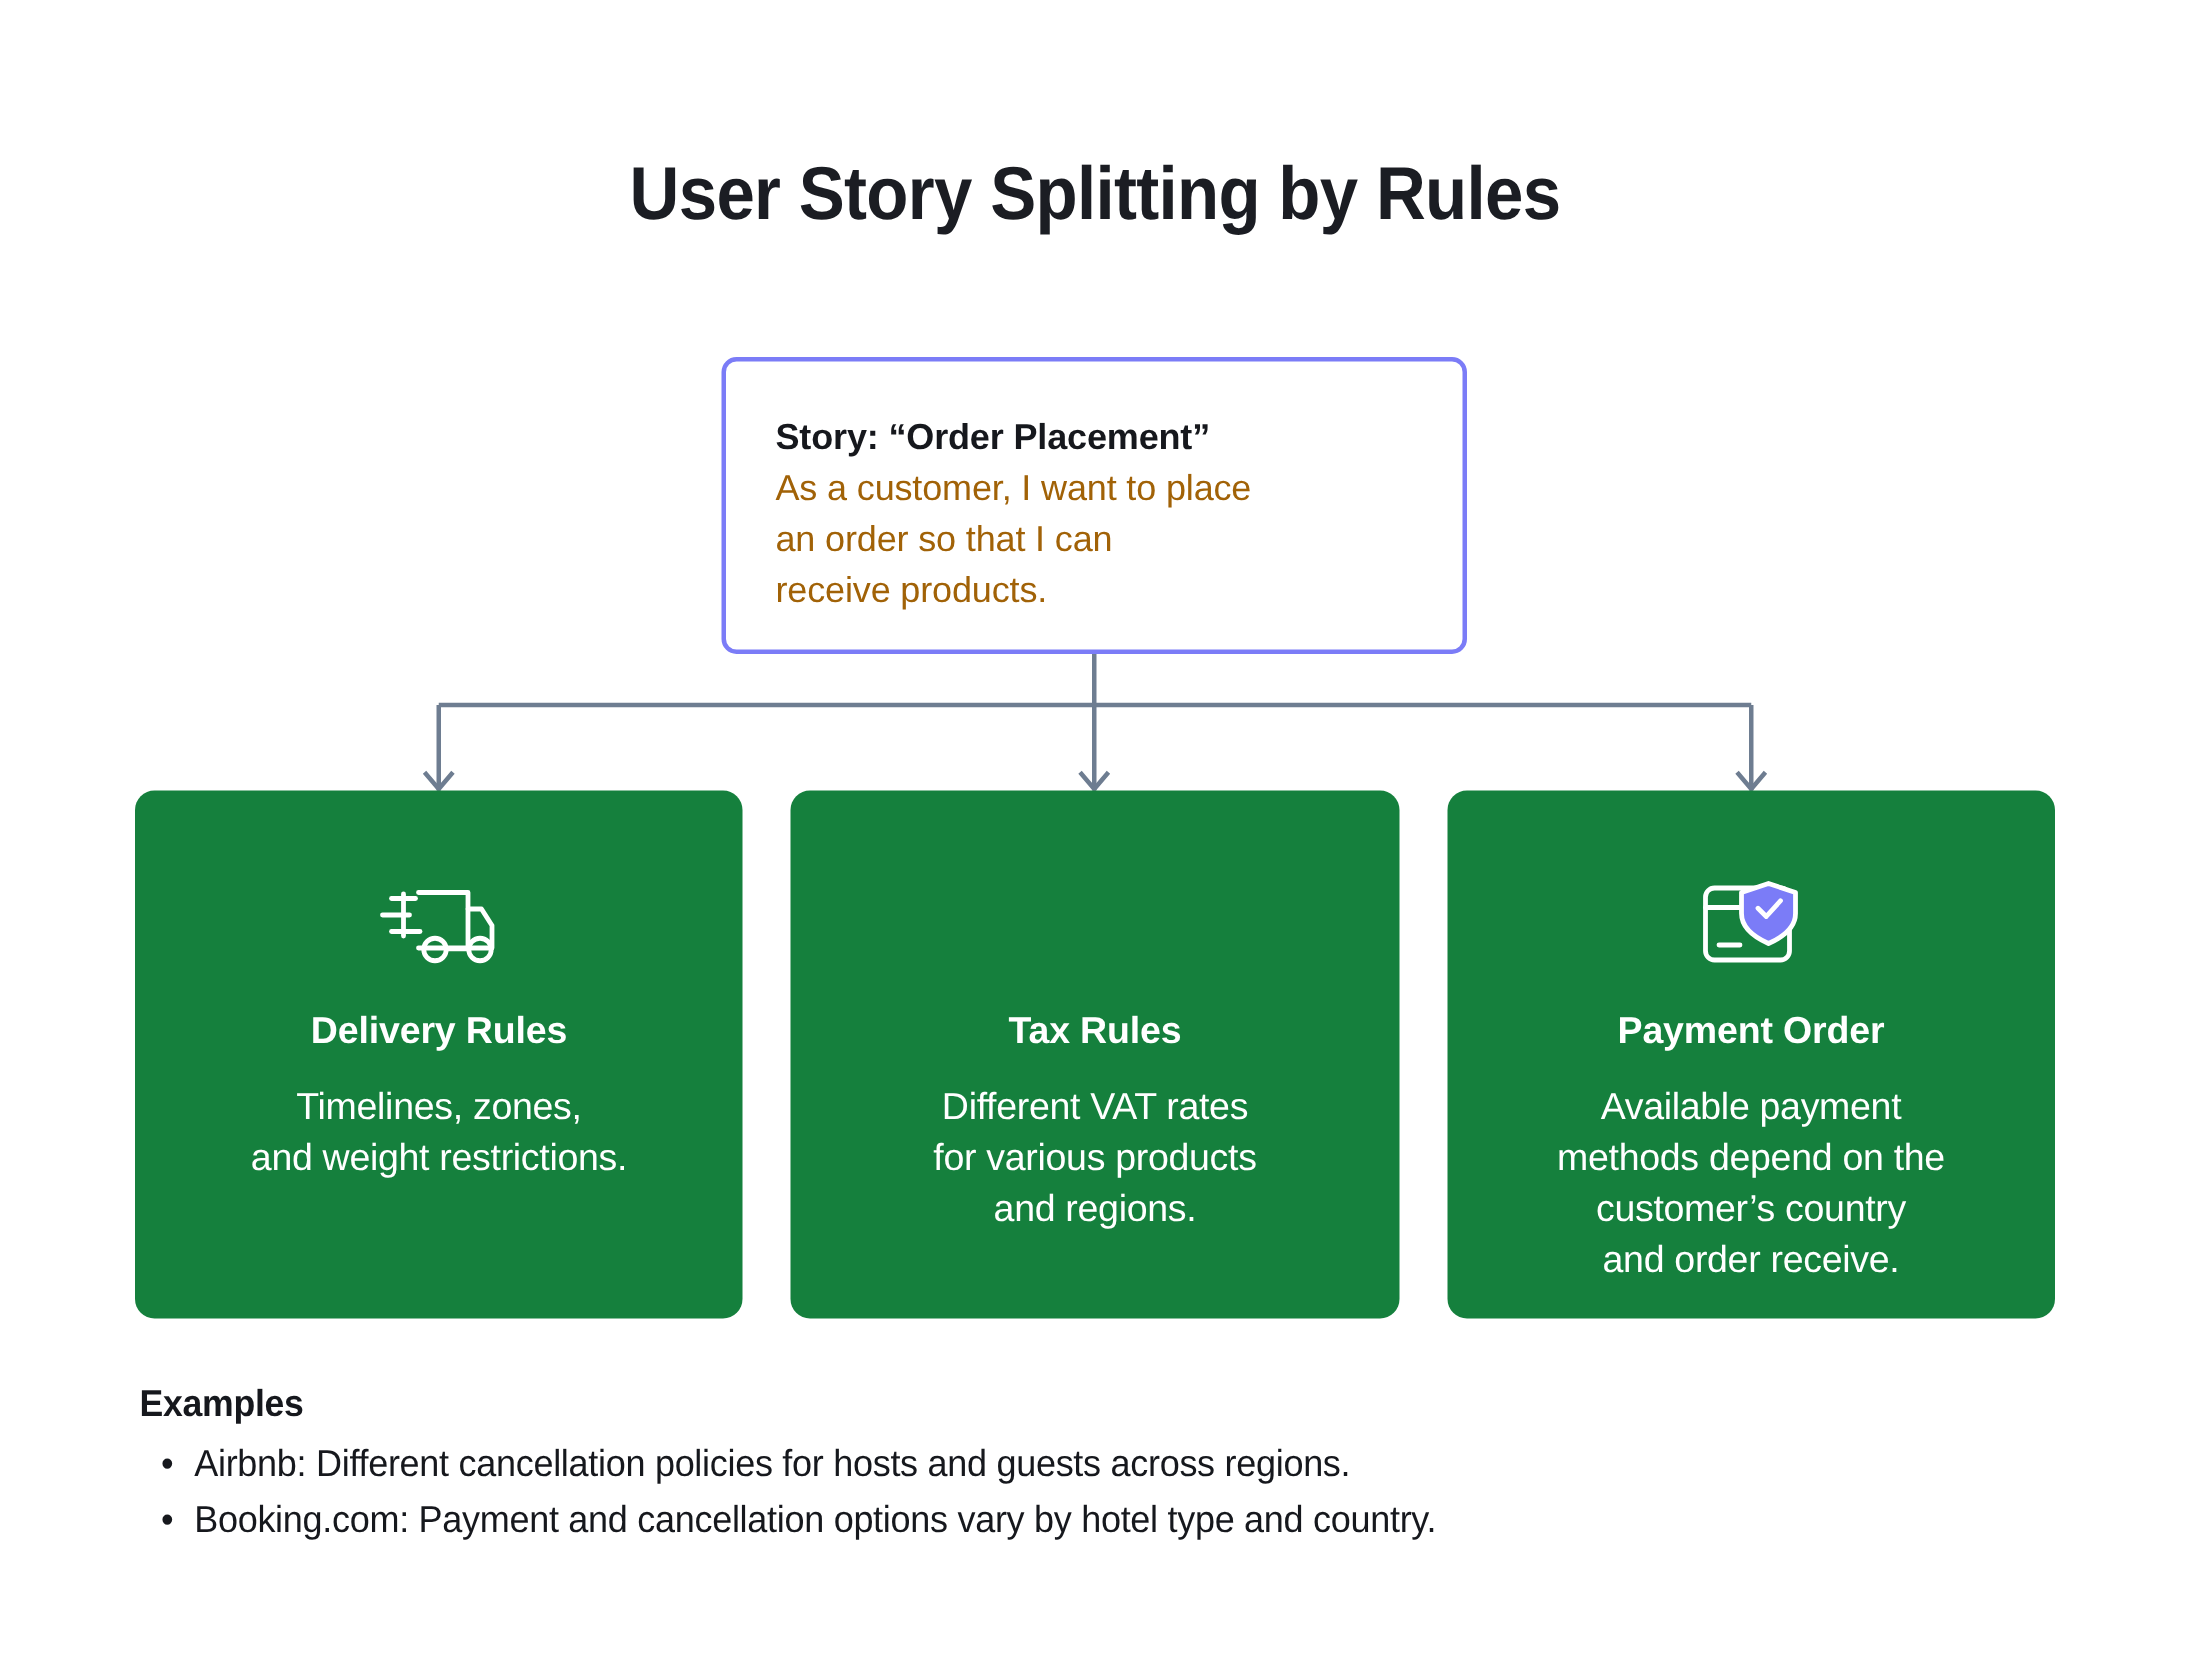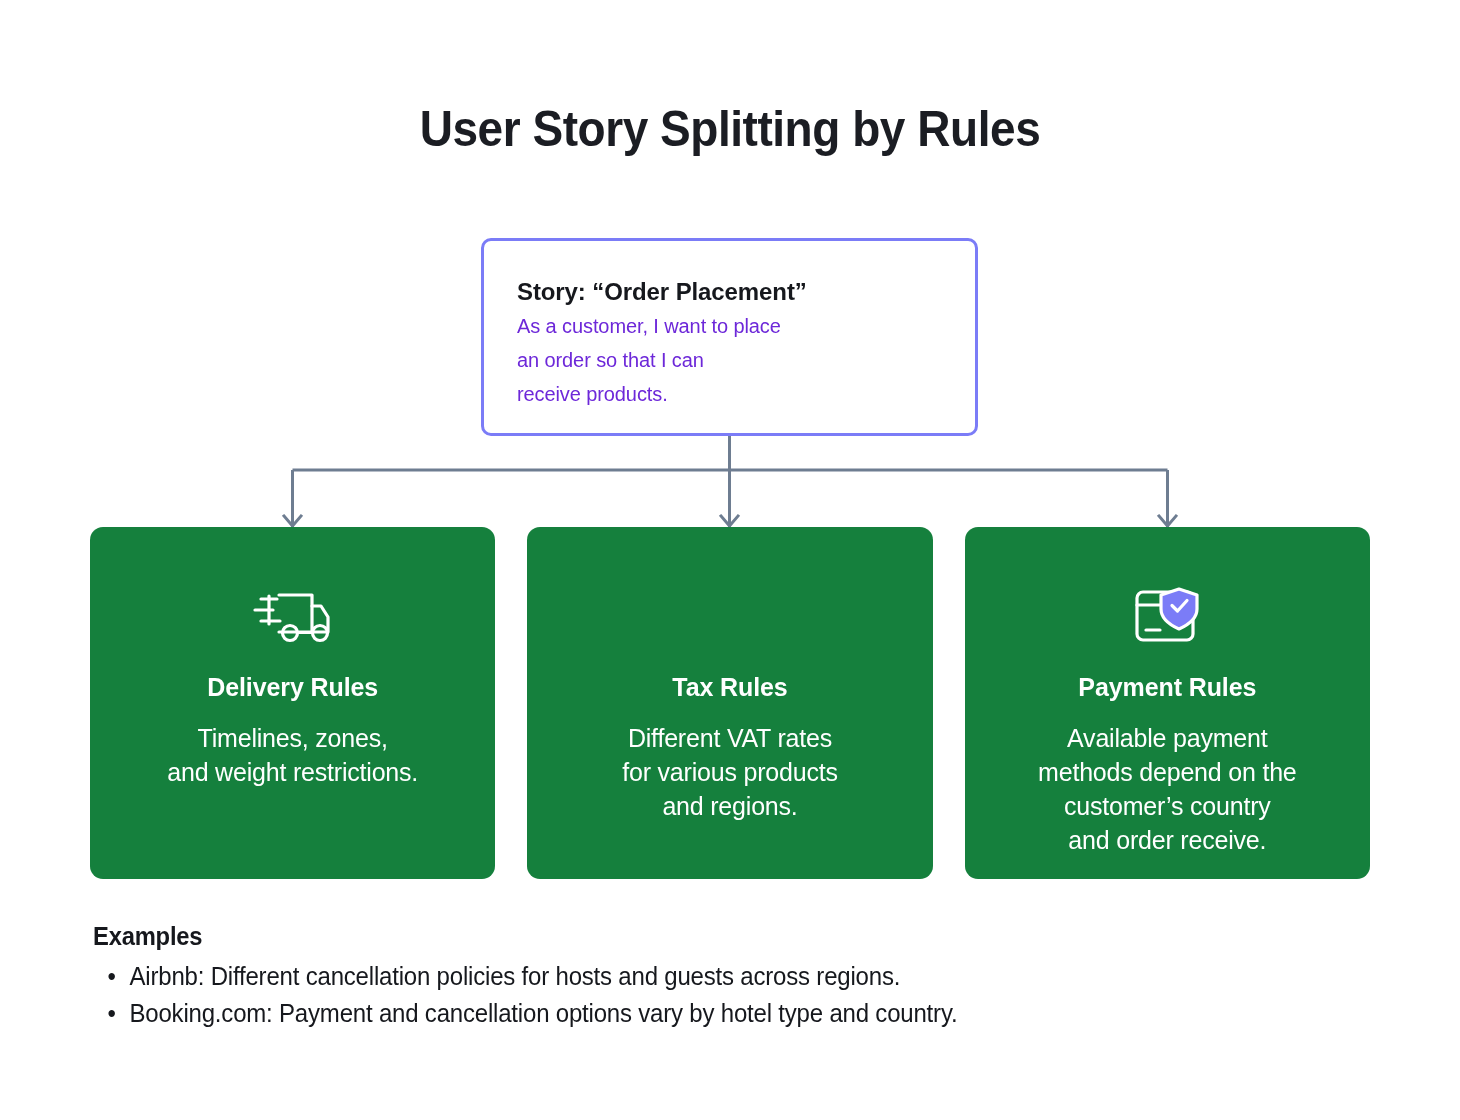--- a/index.html
+++ b/index.html
@@ -49,23 +49,23 @@
 
   .story-heading {
     font-size: 24px;
     font-weight: bold;
     color: #16181d;
     line-height: 34px;
     letter-spacing: -0.1px;
   }
 
   .story-body {
-    font-size: 20px;
+    font-size: 24px;
     font-weight: normal;
-    color: #6d28d9;
+    color: #a16207;
     line-height: 34px;
     letter-spacing: -0.1px;
     white-space: pre-line;
   }
 
   
   .connectors {
     position: absolute;
     left: 0;
     top: 0;
@@ -246,21 +246,21 @@
 
           <path d="M6 20 H42"></path>
 
           <path d="M15 45 H29"></path>
 
           <path d="M48 4 L66 10 V24 c0 10 -9 16 -18 20 c-9 -4 -18 -10 -18 -20 V10 Z" fill="#7b7cf7"></path>
 
           <path d="M41 20.5 L46.5 26 L56 15.5"></path>
         </svg>
       </div>
-      <div class="card-title">Payment Rules</div>
+      <div class="card-title">Payment Order</div>
       <div class="card-desc">Available payment
 methods depend on the
 customer’s country
 and order receive.</div>
     </div>
 
   </div>
 
   <div class="examples">
     <div class="examples-heading">Examples</div>

